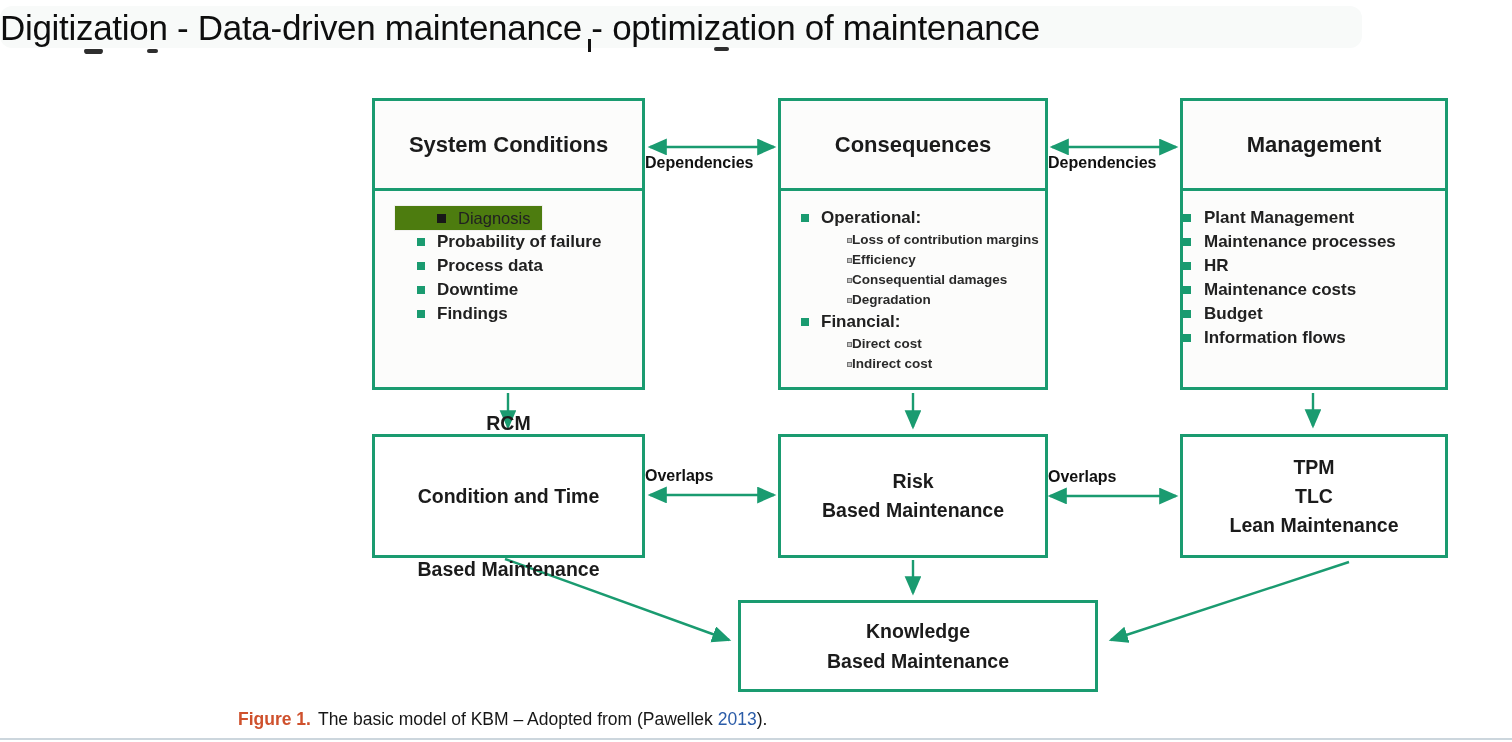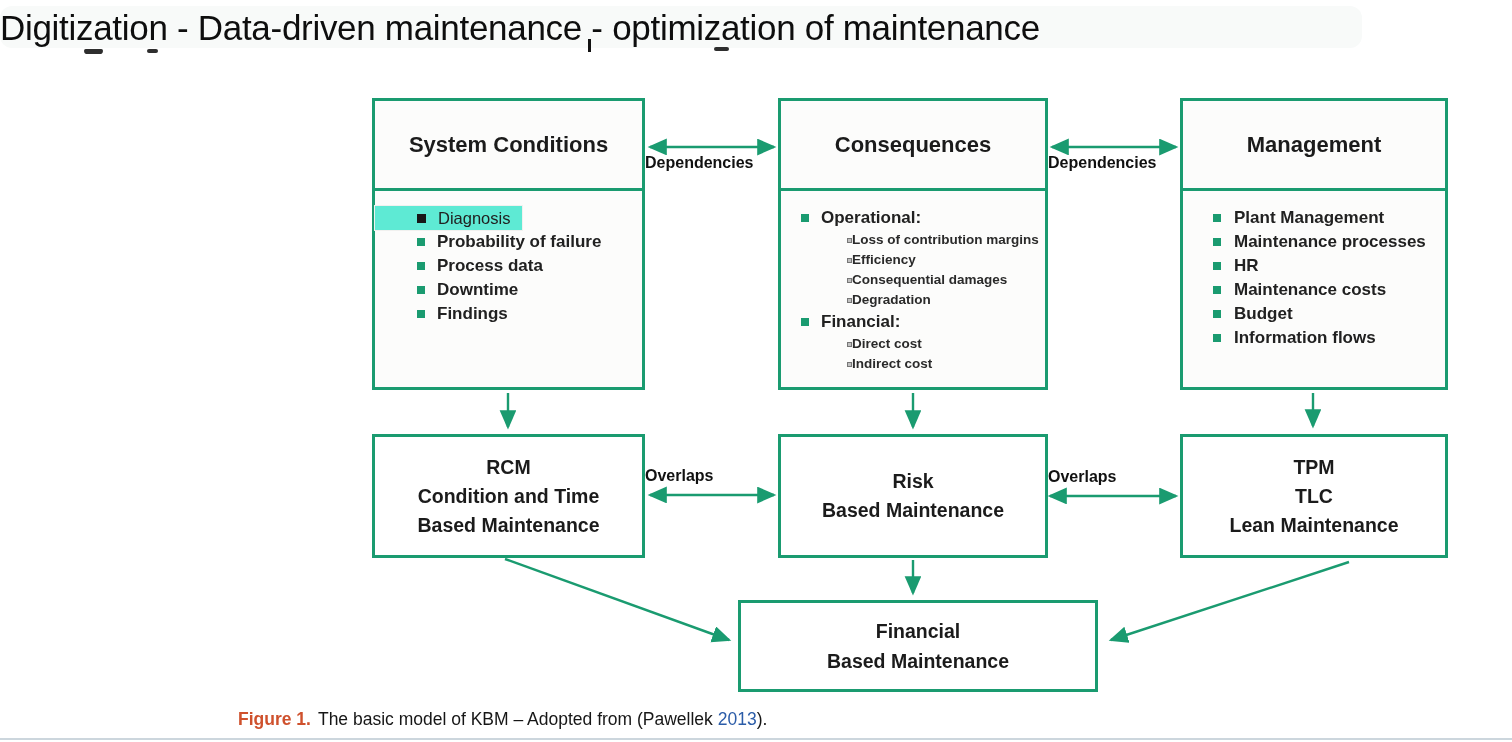--- a/index.html
+++ b/index.html
@@ -35,37 +35,37 @@
     display:flex;align-items:center;justify-content:center;
     font-weight:bold;font-size:22px;color:#1b1b1b;}
   .tbox .bod{padding-top:15px;}
   #box-system{left:372px;width:273px;}
   #box-consequences{left:778px;width:270px;}
   #box-management{left:1180px;width:268px;}
 
   .li{display:flex;align-items:center;gap:12px;font-weight:bold;font-size:17px;
     line-height:24px;color:#212121;}
   #box-system .li{padding-left:42px;}
-  #box-management .li{gap:13px;margin-left:30px;}
+  #box-management .li{gap:13px;}
   .blt{width:8px;height:8px;background:var(--accent-green);flex:none;}
-  .li.diag{font-weight:normal;font-size:16.5px;background:#5eead4;
-    width:fit-content;padding-right:12px;box-shadow:0 0 0 1px #f1f1ef;}
+  .li.diag{font-weight:normal;font-size:16.5px;background:#4d7c0f;
+    width:fit-content;padding-right:12px;box-shadow:0 0 0 1px #f1f1ef;margin-left:20px;}
   .blt.black{width:9px;height:9px;background:#181818;}
 
   #box-consequences .li{padding-left:20px;}
   .sub{display:flex;align-items:center;font-weight:bold;font-size:13.5px;
     line-height:20px;color:#2a2a2a;padding-left:66px;}
   .sblt{width:5px;height:5px;background:#c0c0c0;border:1px solid #777;flex:none;}
 
   
   .mbox{position:absolute;top:434px;height:124px;background:#ffffff;
     border:3px solid var(--accent-green);display:flex;flex-direction:column;
     align-items:center;justify-content:center;text-align:center;
     font-weight:bold;font-size:19.5px;line-height:29px;color:#1b1b1b;}
-  #box-rcm{left:372px;width:273px;}
+  #box-rcm{left:372px;width:273px;gap:44px;}
   #box-risk{left:778px;width:270px;}
   #box-tpm{left:1180px;width:268px;}
   .kbox{position:absolute;left:738px;top:600px;width:360px;height:92px;
     background:#ffffff;border:3px solid var(--accent-green);
     display:flex;flex-direction:column;align-items:center;justify-content:center;
     text-align:center;font-weight:bold;font-size:19.5px;line-height:30px;color:#1b1b1b;}
 
   
   .clabel{position:absolute;font-weight:bold;font-size:16px;color:#111;text-align:left;}
   #dep-left{left:645px;width:133px;top:154px;}
@@ -224,21 +224,21 @@
     <div>Risk</div>
     <div>Based Maintenance</div>
   </div>
   <div class="mbox" id="box-tpm">
     <div>TPM</div>
     <div>TLC</div>
     <div>Lean Maintenance</div>
   </div>
 
   <div class="kbox">
-    <div>Financial</div>
+    <div>Knowledge</div>
     <div>Based Maintenance</div>
   </div>
 
   <div class="caption">
     <span class="fig-label">Figure 1.</span><span>The basic model of KBM – Adopted from (Pawellek </span><span class="year">2013</span><span>).</span>
   </div>
 
   <div class="bottom-rule"></div>
 </div>
 

